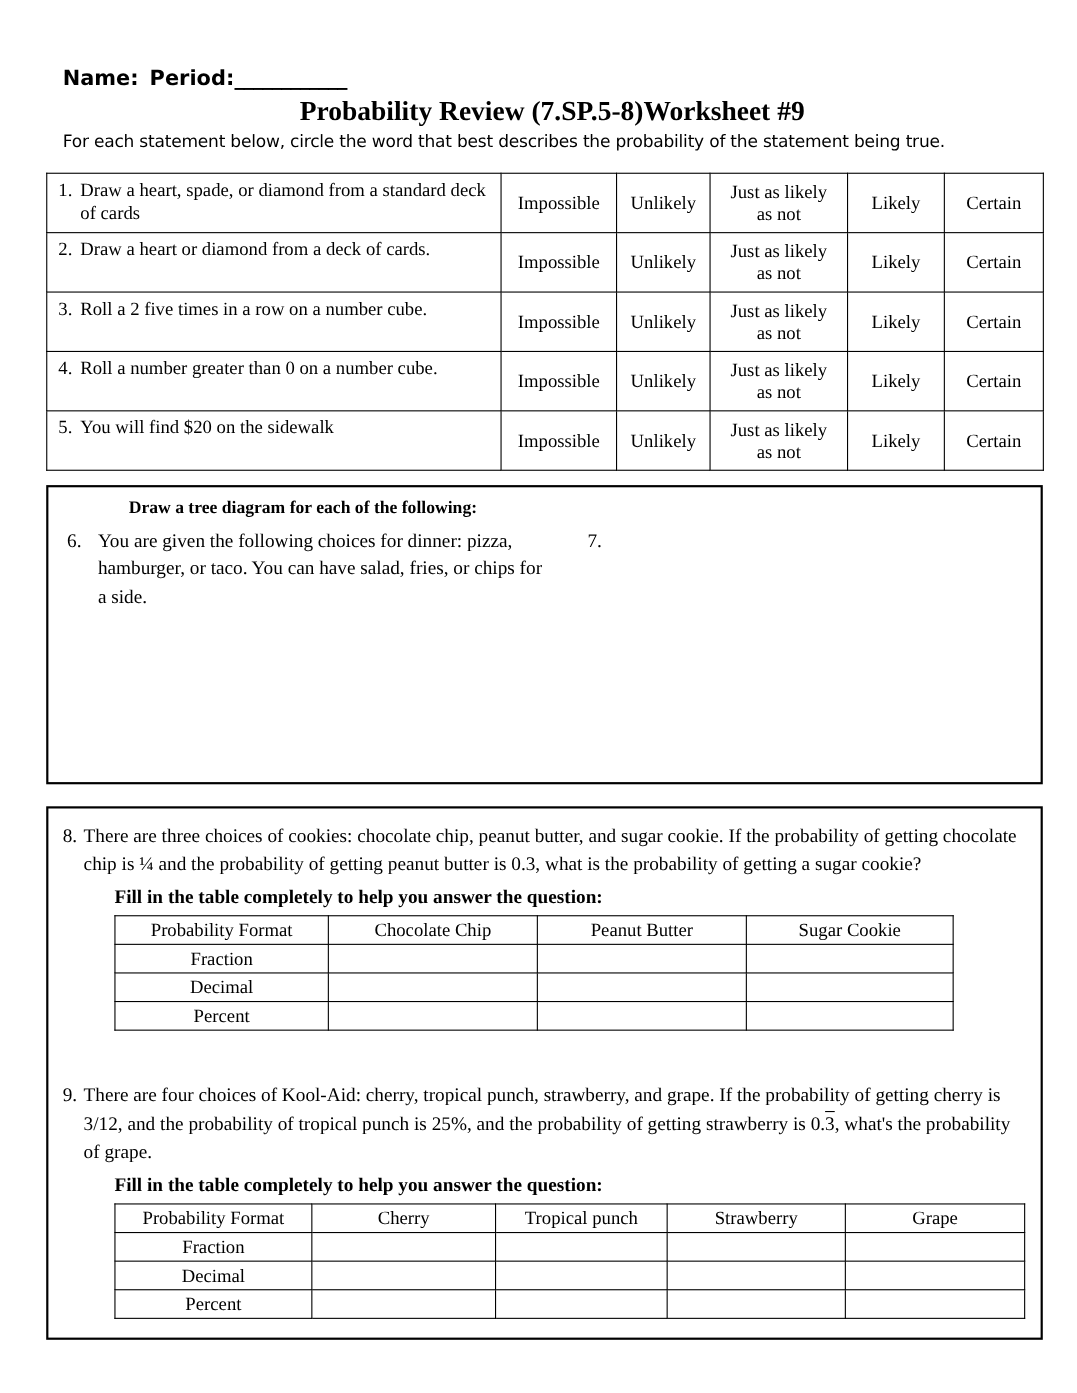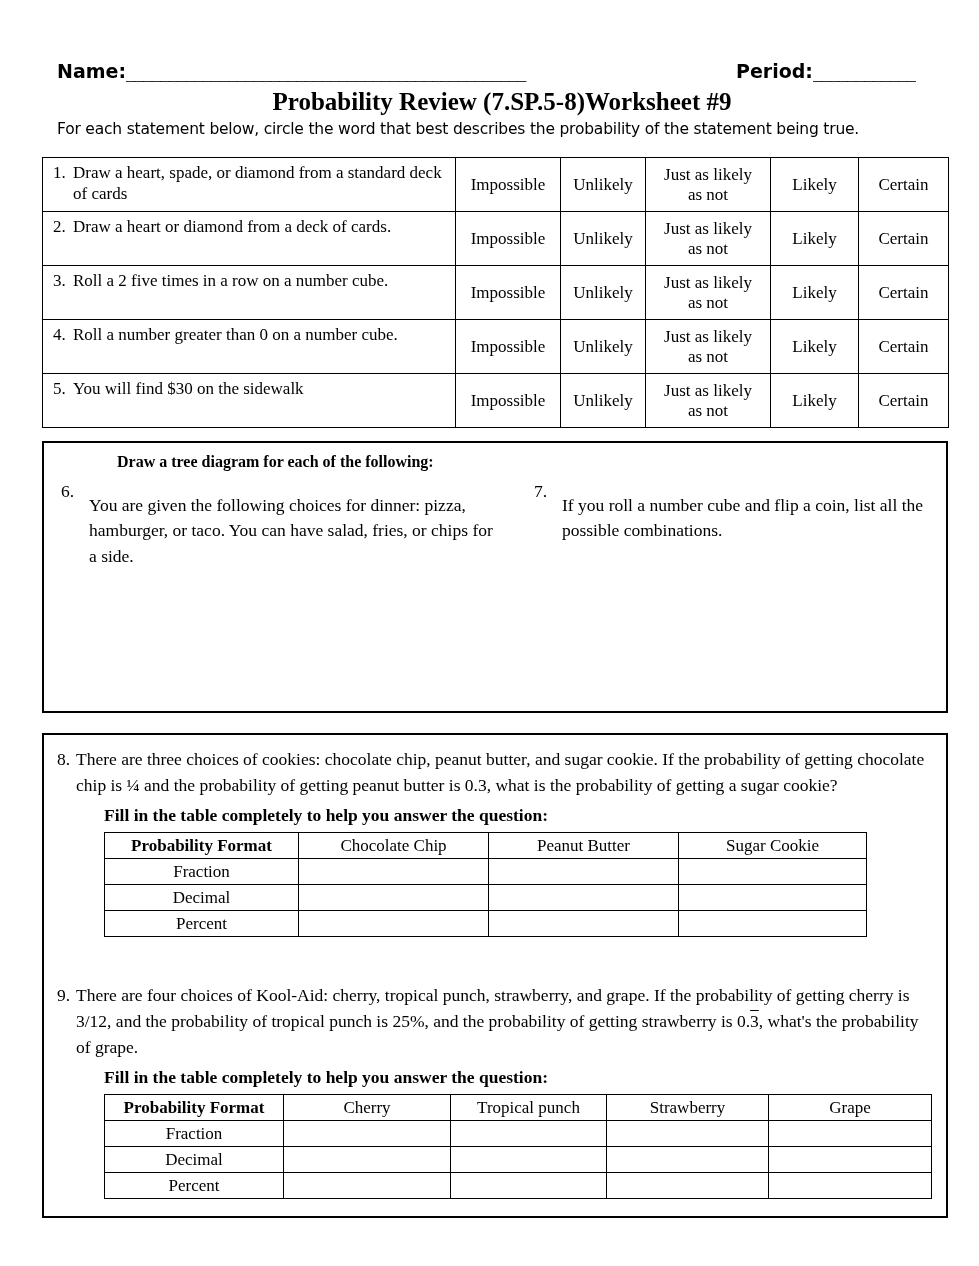--- a/index.html
+++ b/index.html
@@ -135,21 +135,21 @@
   }
   .tree-q {
     display: flex;
     align-items: flex-start;
     font-size: 17.5px;
     line-height: 1.45;
   }
   .tree-q.q6 { width: 460px; padding-left: 17px; box-sizing: border-box; }
   .tree-q.q7 { width: 440px; padding-left: 30px; box-sizing: border-box; }
   .tree-q .num { width: 28px; flex: 0 0 28px; }
-  .tree-q .txt { flex: 1 1 auto; margin-top: 14px; }
+  .tree-q .txt { flex: 1 1 auto; }
 
   
   .bottom-box {
     position: absolute;
     left: 42px;
     top: 733px;
     width: 906px;
     height: 485px;
     border: 2px solid #000000;
     box-sizing: border-box;
@@ -181,21 +181,21 @@
     margin-top: 3px;
     font-size: 17px;
   }
   .fmt-table td {
     border: 1px solid #000000;
     height: 22px;
     padding: 0 3px;
     text-align: center;
     vertical-align: middle;
   }
-  .fmt-table td.hdr-first { font-weight: bold; }
+  .fmt-table td.hdr-first { font-weight: normal; }
   .fmt-table tr.body-row td { height: 23px; margin-left: 36px; }
 
   
   #table8 { width: 762px; }
   #table8 .c0 { width: 194px; }
   #table8 .c1 { width: 190px; }
   #table8 .c2 { width: 190px; }
   #table8 .c3 { width: 188px; }
 
   
@@ -208,21 +208,20 @@
 
   .repeat-bar {
     text-decoration: overline;
   }
 </style>
 </head>
 <body>
 
 <div class="name-row">
   <span>Name:</span>
-    <span class="rule rule-name">_______________________________________________</span>
     <span class="gap-small"></span>
     <span>Period:</span>
     <span class="rule rule-period">____________</span>
 </div>
 
 <div class="title-row">
   <span>Probability Review (7.SP.5-8)</span>
   <span>Worksheet #9</span>
 </div>
 
@@ -303,21 +302,21 @@
         <span>as not</span>
       </td>
       <td class="opt">Likely</td>
       <td class="opt">Certain</td>
     </tr>
 
     <tr class="row-h">
       <td class="statement">
         <div class="stmt-inner">
           <span class="stmt-num">5.</span>
-          <span class="stmt-text">You will find $30 on the sidewalk</span>
+          <span class="stmt-text">You will find $20 on the sidewalk</span>
         </div>
       </td>
       <td class="opt">Impossible</td>
       <td class="opt">Unlikely</td>
       <td class="opt">
         <span>Just as likely</span><br>
         <span>as not</span>
       </td>
       <td class="opt">Likely</td>
       <td class="opt">Certain</td>
@@ -327,21 +326,20 @@
 
 <div class="tree-box">
   <div class="tree-head">Draw a tree diagram for each of the following:</div>
   <div class="tree-cols">
     <div class="tree-q q6">
       <span class="num">6.</span>
       <span class="txt">You are given the following choices for dinner: pizza, hamburger, or taco. You can have salad, fries, or chips for a side.</span>
     </div>
     <div class="tree-q q7">
       <span class="num">7.</span>
-      <span class="txt">If you roll a number cube and flip a coin, list all the possible combinations.</span>
     </div>
   </div>
 </div>
 
 <div class="bottom-box">
 
   <div class="qblock" id="q8-block">
     <span class="num">8.</span>
     <span class="txt">
       <span>There are three choices of cookies: chocolate chip, peanut butter, and sugar cookie. If the probability of getting chocolate chip is ¼ and the probability of getting peanut butter is 0.3, what is the probability of getting a sugar cookie?</span>

